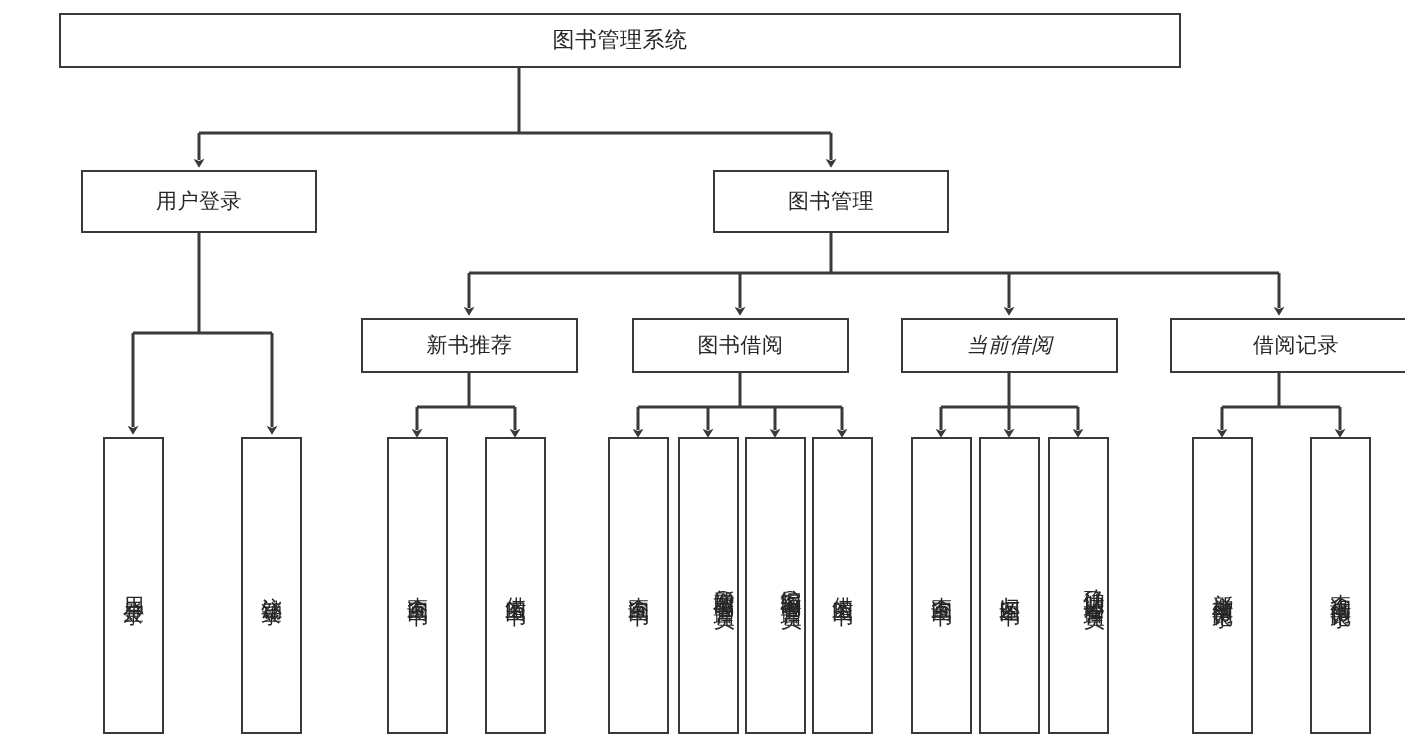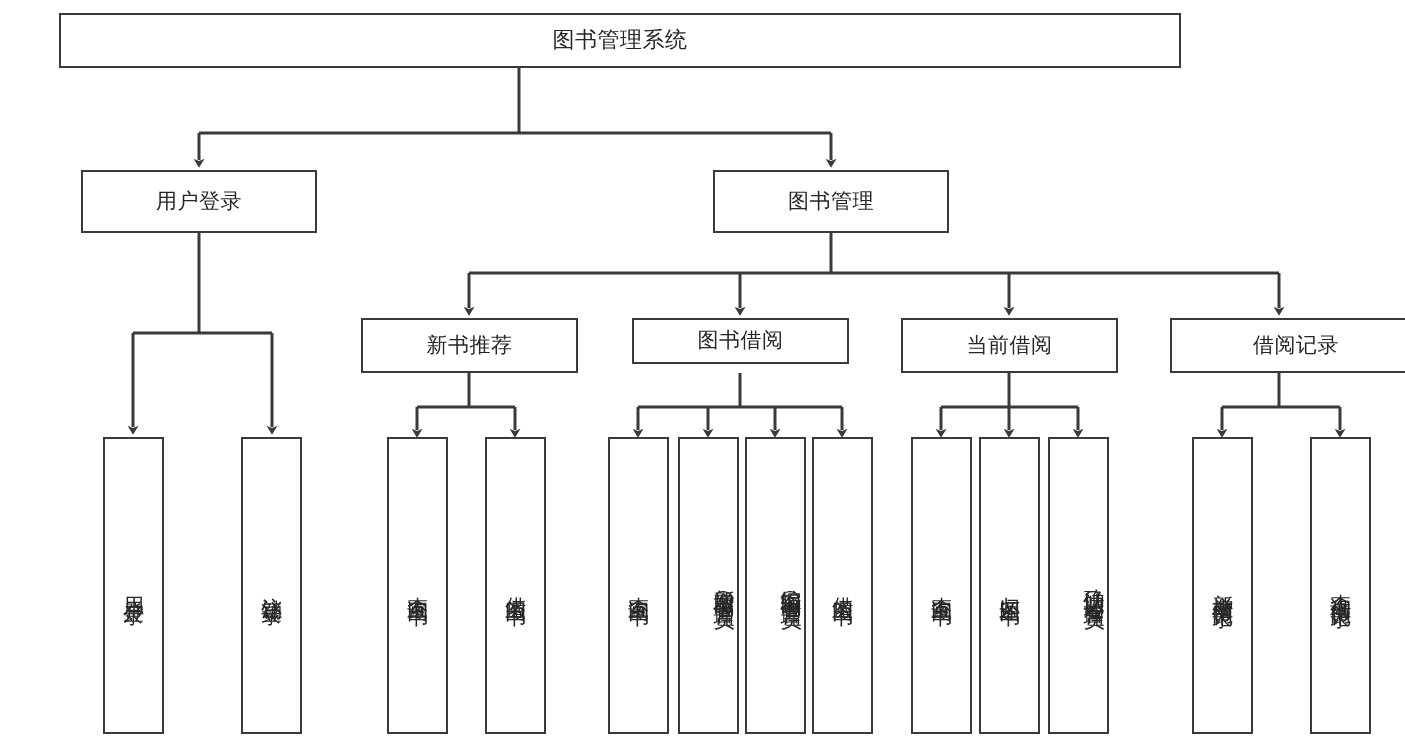--- a/index.html
+++ b/index.html
@@ -122,22 +122,22 @@
       <path d="M 1340 407 L 1340 430" marker-end="url(#arrow)"></path>
     </g>
   </svg>
 
   <div class="node node-h node-root" style="left:17px; top:13px; width:1122px; height:55px;margin-left:42px;">图书管理系统</div>
 
   <div class="node node-h" style="left:81px; top:170px; width:236px; height:63px;">用户登录</div>
   <div class="node node-h" style="left:361px; top:318px; width:217px; height:55px;">新书推荐</div>
 
   <div class="node node-h" style="left:713px; top:170px; width:236px; height:63px;">图书管理</div>
-  <div class="node node-h" style="left:632px; top:318px; width:217px; height:46px;">图书借阅</div>
-  <div class="node node-h" style="left:901px; top:318px; width:217px; height:55px;">当前借阅</div>
+  <div class="node node-h" style="left:632px; top:318px; width:217px; height:55px;">图书借阅</div>
+  <div class="node node-h" style="left:901px; top:318px; width:217px; height:55px;font-style:italic;">当前借阅</div>
   <div class="node node-h" style="left:1170px; top:318px; width:252px; height:55px;">借阅记录</div>
 
   <div class="node node-v leaf-center" style="left:103px; top:437px; width:61px; height:297px;">用户登录</div>
   <div class="node node-v leaf-center" style="left:241px; top:437px; width:61px; height:297px;">注销登录</div>
 
   <div class="node node-v leaf-center" style="left:387px; top:437px; width:61px; height:297px;">查询图书</div>
   <div class="node node-v leaf-center" style="left:485px; top:437px; width:61px; height:297px;">借阅图书</div>
 
   <div class="node node-v leaf-center" style="left:608px; top:437px; width:61px; height:297px;">查询图书</div>
   <div class="node node-v" style="left:678px; top:437px; width:61px; height:297px;">新增图书（管理员）</div>

